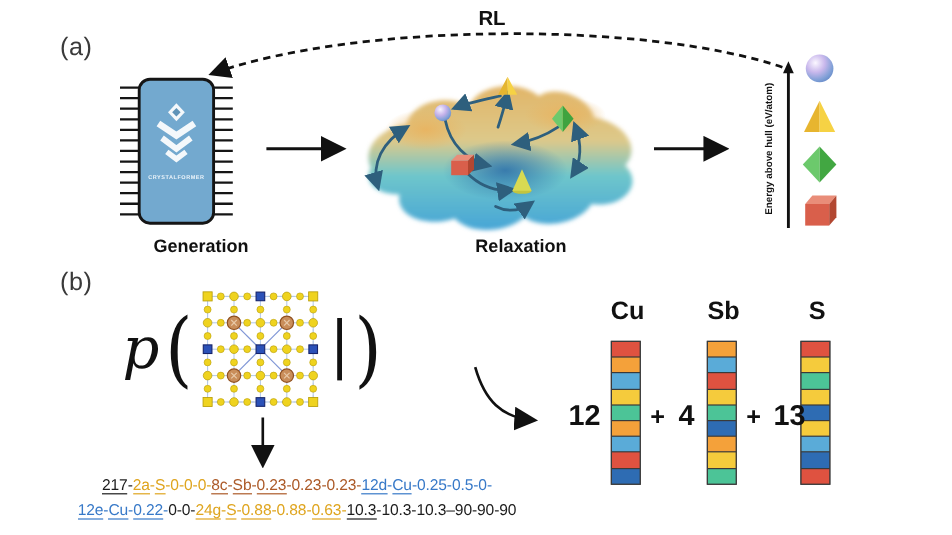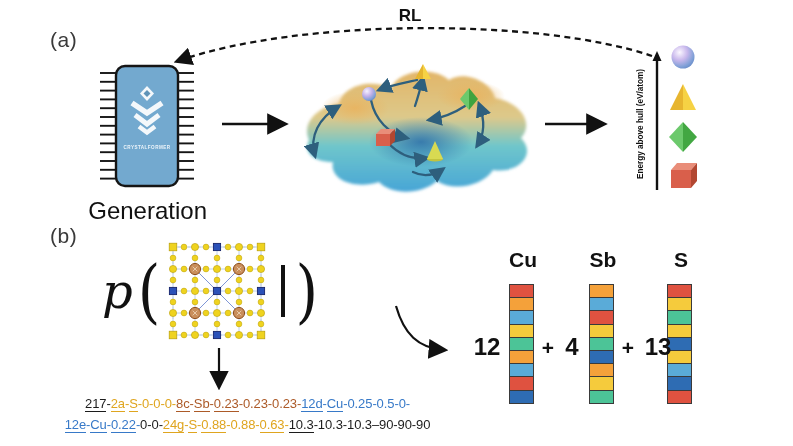--- a/index.html
+++ b/index.html
@@ -1,21 +1,21 @@
 <!DOCTYPE html>
 <html><head>
 <meta charset="utf-8">
 <style>
   html,body{margin:0;padding:0;background:#fff}
   .canvas{position:relative;width:793px;height:446px;background:#ffffff;
           font-family:"Liberation Sans",sans-serif;color:#111;overflow:hidden}
   .abs{position:absolute}
   .panel-label{font-size:21px;color:#3a3a3a;letter-spacing:.5px}
   .rl{left:378px;top:6px;width:64px;text-align:center;font-weight:700;font-size:17px}
-  .caption{text-align:right;font-weight:400;font-size:24px}
+  .caption{text-align:right;font-weight:700;font-size:15px}
   .formula-row{display:flex;align-items:center;height:106px;gap:5px}
   .pit{font-family:"DejaVu Serif",serif;font-style:italic;font-size:48px;line-height:1}
   .paren{font-family:"DejaVu Serif",serif;font-size:58px;font-weight:400;line-height:.9;transform:scaleY(1.18)}
   .condbar{display:inline-block;width:4px;height:52px;background:#111;color:transparent;overflow:hidden;margin:0 5px}
   .chemf{font-size:20px;font-weight:700;white-space:nowrap;letter-spacing:.2px}
   .chemf sub{font-size:13px;font-weight:700}
   .tokens{font-size:13px;line-height:21px;text-align:center;white-space:nowrap}
   .tk{letter-spacing:-0.1px}
   .tk.hl{font-weight:400;border-bottom:1.7px solid currentColor}
   .cnt{font-size:24px;font-weight:700;transform:translateX(-50%)}
@@ -150,20 +150,21 @@
     <g>
       <polygon points="83,86 88,81 102,81 97,86" fill="#E98D79"></polygon>
       <rect x="83" y="86" width="14" height="12" fill="#D95F4B"></rect>
       <polygon points="97,86 102,81 102,93 97,98" fill="#B24731"></polygon>
     </g>
     <g>
       <ellipse cx="142" cy="111" rx="8" ry="2.5" fill="#C2C43E"></ellipse>
       <polygon points="142,93 150,111 134,111" fill="#D8DA52"></polygon>
     </g>
   </svg>
+  <div class="abs caption" style="left:352px;top:197px;width:120px">Relaxation</div>
 
   <svg class="abs" style="left:541px;top:113px" width="78" height="22">
     <defs>
         <marker id="mC" markerWidth="9" markerHeight="9" refX="7" refY="4.5" orient="auto">
           <path d="M0,0 L9,4.5 L0,9 z" fill="#111"></path>
         </marker>
       </defs>
     <line x1="4" y1="11" x2="62" y2="11" stroke="#111" stroke-width="2.4" marker-end="url(#mC)"></line>
   </svg>
 

